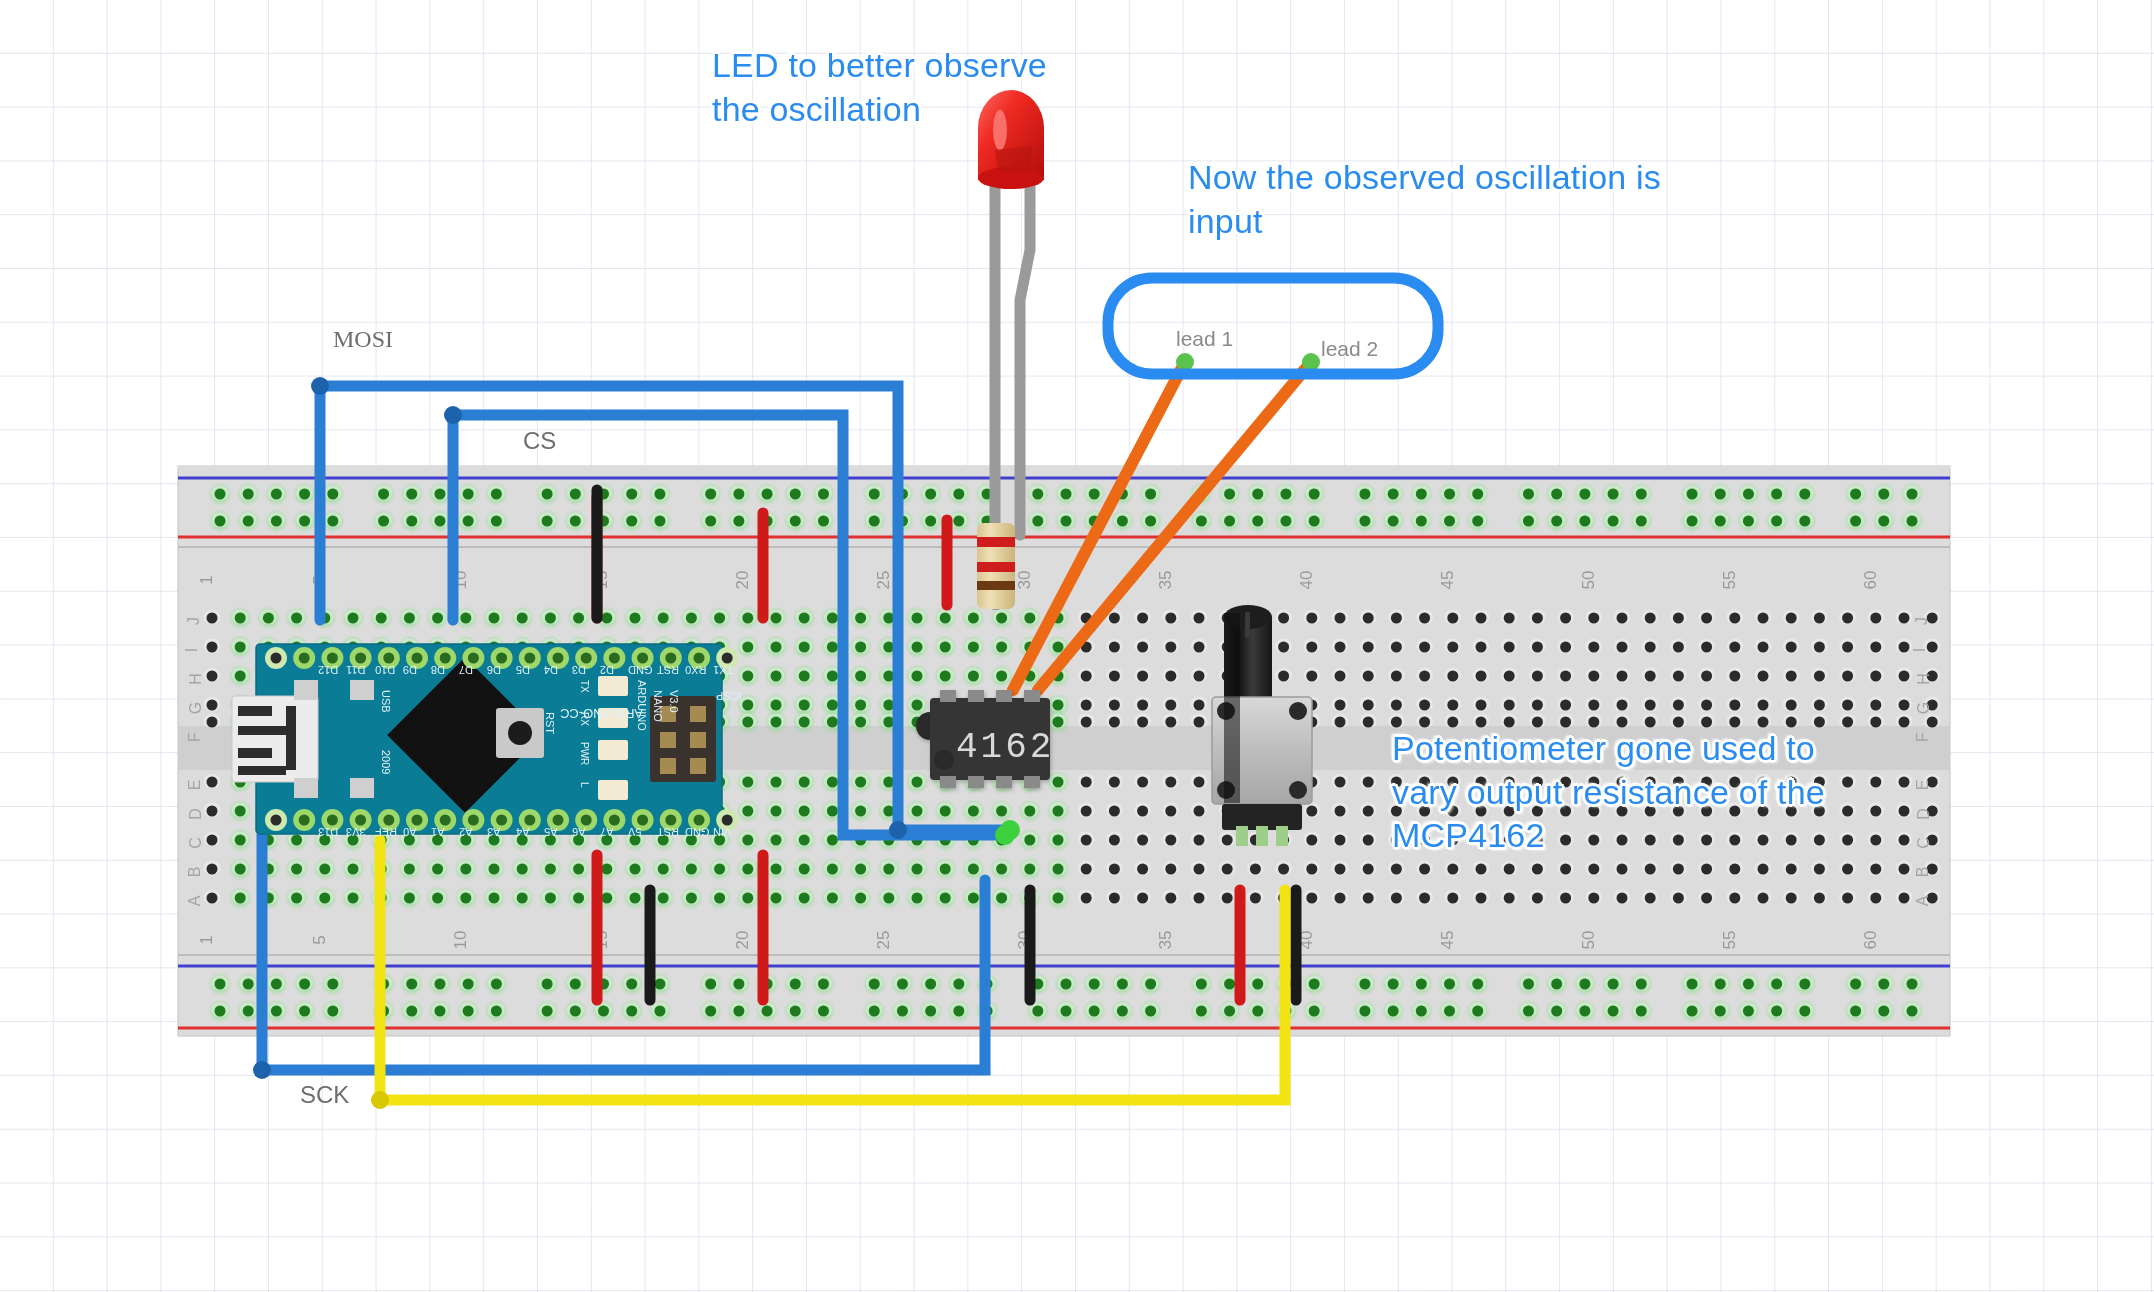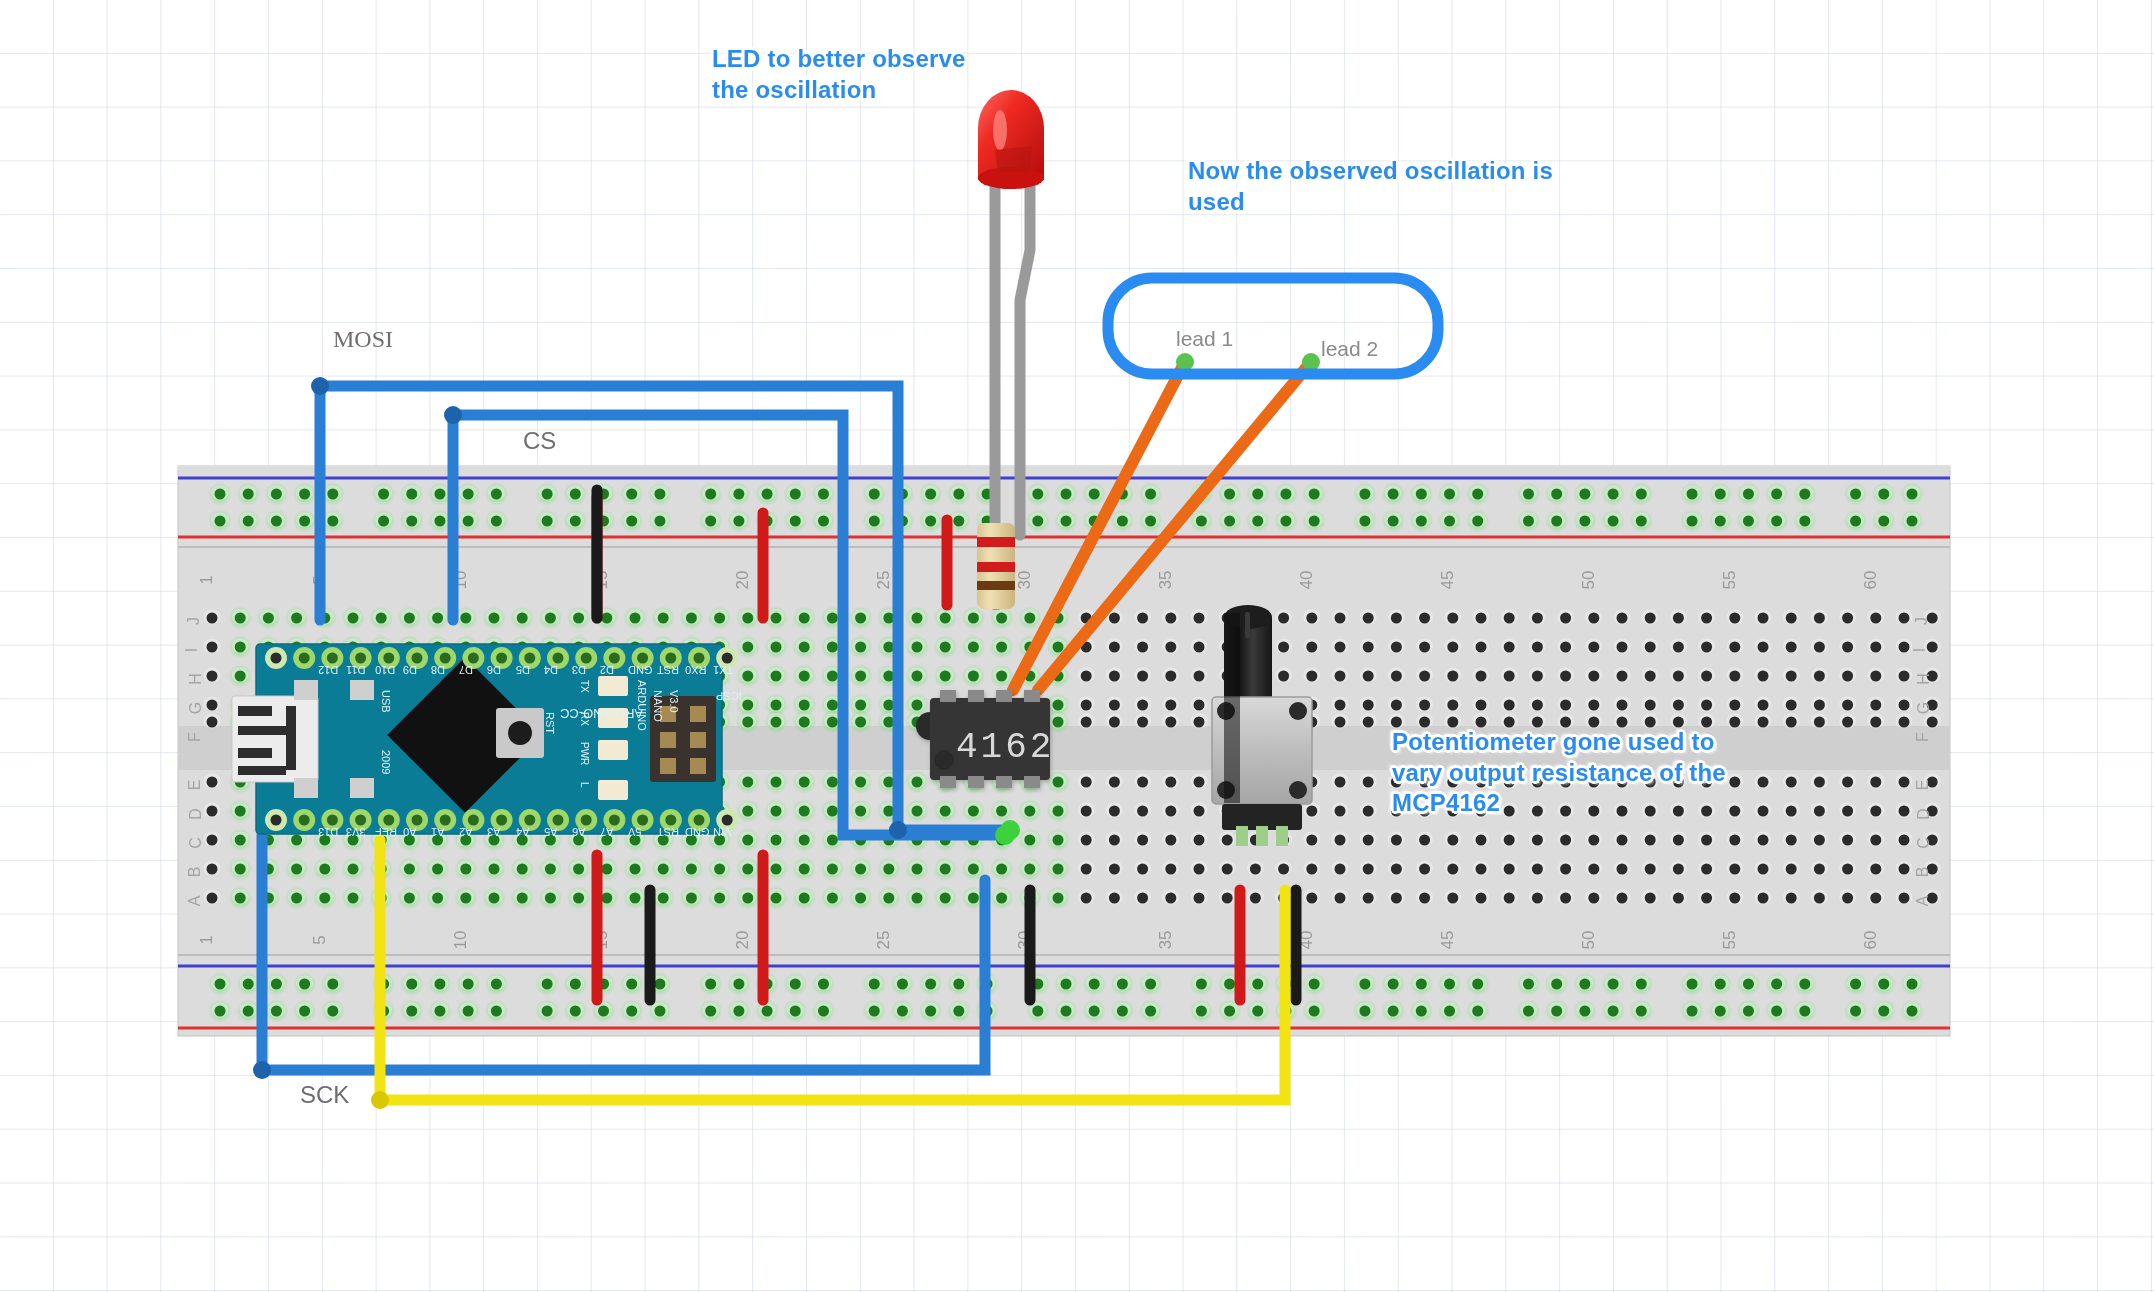--- a/index.html
+++ b/index.html
@@ -10,21 +10,21 @@
     background-image:
       linear-gradient(to right, rgba(205,212,228,.55) 1px, transparent 1px),
       linear-gradient(to bottom, rgba(205,212,228,.55) 1px, transparent 1px);
     background-size:53.8px 53.8px;
     background-position:-1px -1px;
   }
   .layer{position:absolute;left:0;top:0;width:2154px;height:1292px;}
   #svg-stage{z-index:5;}
   .ann{
     position:absolute;z-index:40;
-    font-weight:bold;font-size:24px;line-height:1.28;
+    font-weight:normal;font-size:34px;line-height:1.28;
     color:#2a8cf0;letter-spacing:.2px;
     text-shadow:
       -2px -2px 0 #fff, 2px -2px 0 #fff, -2px 2px 0 #fff, 2px 2px 0 #fff,
       -3px 0 0 #fff, 3px 0 0 #fff, 0 -3px 0 #fff, 0 3px 0 #fff,
       -3px -3px 3px #fff, 3px 3px 3px rgba(255,255,255,.9);
     white-space:pre-line;
     pointer-events:none;
   }
   #ann-led{left:712px;top:44px;}
   #ann-gone{left:1188px;top:156px;}
@@ -2507,21 +2507,21 @@
         <circle cx="727.2" cy="820" r="5.5" fill="#2b2b2b"></circle>
       </g>
   </g>
 
   <rect x="1108" y="278" width="330" height="96" rx="44" ry="44" fill="none" stroke="#2a8cf0" stroke-width="11"></rect>
 </svg>
 
 <div class="ann" id="ann-led">LED to better observe
 the oscillation</div>
 <div class="ann" id="ann-gone">Now the observed oscillation is
-used</div>
+input</div>
 <div class="ann" id="ann-pot">Potentiometer gone used to
 vary output resistance of the
 MCP4162</div>
 
 <div class="plabel" id="lbl-mosi">MOSI</div>
 <div class="plabel" id="lbl-cs">CS</div>
 <div class="plabel" id="lbl-sck">SCK</div>
 
 <div class="leadlbl" id="lbl-lead1">lead 1</div>
 <div class="leadlbl" id="lbl-lead2">lead 2</div>

